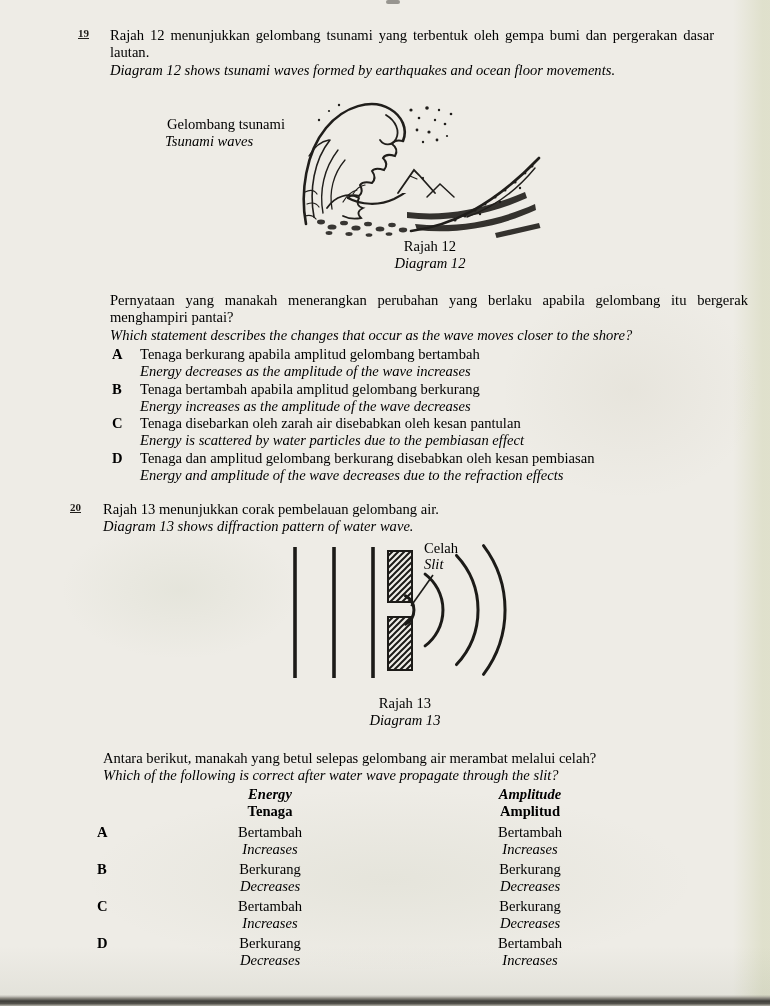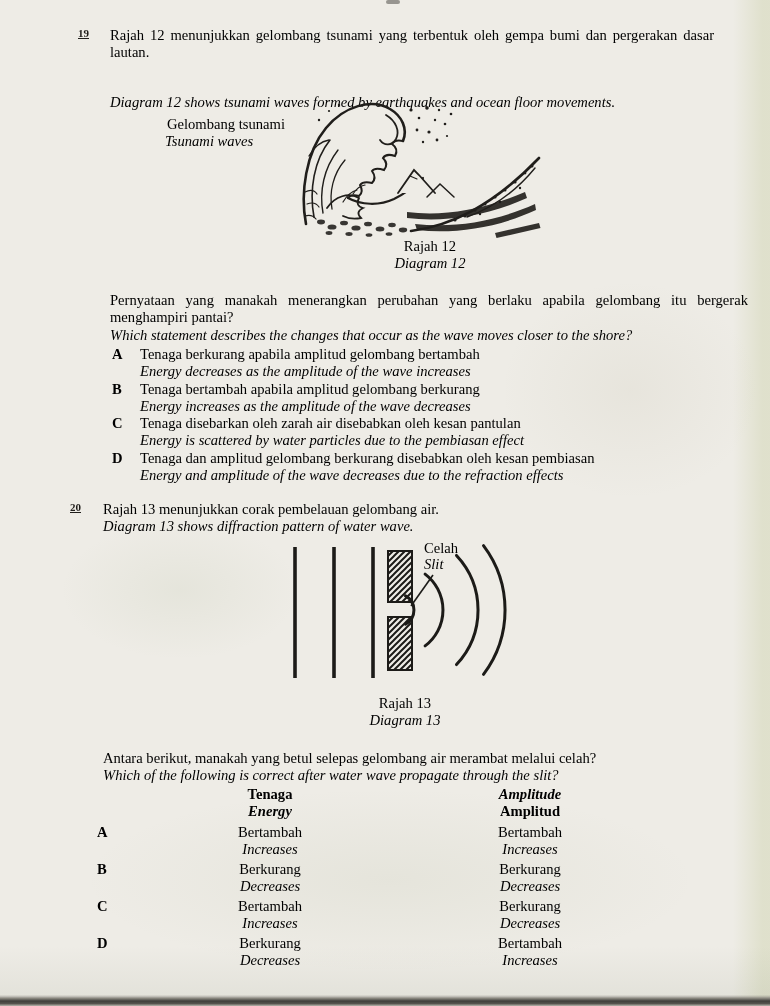--- a/index.html
+++ b/index.html
@@ -49,21 +49,21 @@
   <div class="abs stain" id="edge-right"></div>
   <div class="abs stain" id="stain-mid"></div>
   <div class="abs stain" id="stain-right"></div>
   <div class="abs stain" id="stain-table"></div>
   <div class="abs stain" id="stain-bottom"></div>
   <div class="abs stain" id="top-artifact"></div>
 
   <div class="abs qnum" style="left:78px;top:27px;">19</div>
 
   <div class="abs txt jt" style="left:110px;top:27px;width:604px;">Rajah 12 menunjukkan gelombang tsunami yang terbentuk oleh gempa bumi dan pergerakan dasar lautan.</div>
-  <div class="abs txt i" style="left:110px;top:62px;width:620px;margin-top:32px;">Diagram 12 shows tsunami waves formed by earthquakes and ocean floor movements.</div>
+  <div class="abs txt i" style="left:110px;top:62px;width:620px;">Diagram 12 shows tsunami waves formed by earthquakes and ocean floor movements.</div>
 
   <div class="abs txt" style="left:167px;top:116px;">Gelombang tsunami</div>
   <div class="abs txt i" style="left:165px;top:133px;">Tsunami waves</div>
 
   <div class="abs" style="left:299px;top:96px;">
     <svg width="242" height="142" viewBox="0 0 242 142" fill="none" stroke="#201e1b" stroke-linecap="round">
 
       <path d="M 7 128 C 1 97 7 56 27 32 C 45 10 73 2 91 13 C 103 20 109 33 104 45" stroke-width="2.6"></path>
 
       <path d="M 104 45 q -8 -2 -11 3 q 7 5 3 12 q -9 -3 -12 2 q 6 6 1 12 q -9 -3 -12 1 q 5 7 0 12 q -9 -2 -12 2 q 4 7 -1 11 q -8 -2 -11 2" stroke-width="2"></path>
@@ -209,22 +209,22 @@
 
   <div class="abs txt ctr" style="left:305px;top:695px;width:200px;">Rajah 13</div>
   <div class="abs txt ctr i" style="left:305px;top:712px;width:200px;">Diagram 13</div>
 
   <div class="abs txt" style="left:103px;top:750px;width:655px;">Antara berikut, manakah yang betul selepas gelombang air merambat melalui celah?</div>
   <div class="abs txt i" style="left:103px;top:767px;width:655px;">Which of the following is correct after water wave propagate through the slit?</div>
 
   <div>
     <div class="trow txt" style="top:786px;height:38px;">
       <div class="tc1">
+        <div class="b i">Energy</div>
         <div class="b">Tenaga</div>
-        <div class="b i">Energy</div>
       </div>
       <div class="tc2">
         <div class="b i">Amplitude</div>
         <div class="b">Amplitud</div>
       </div>
     </div>
 
     <div class="trow txt" style="top:824px;height:37px;">
       <span class="tletter">A</span>
       <div class="tc1">

